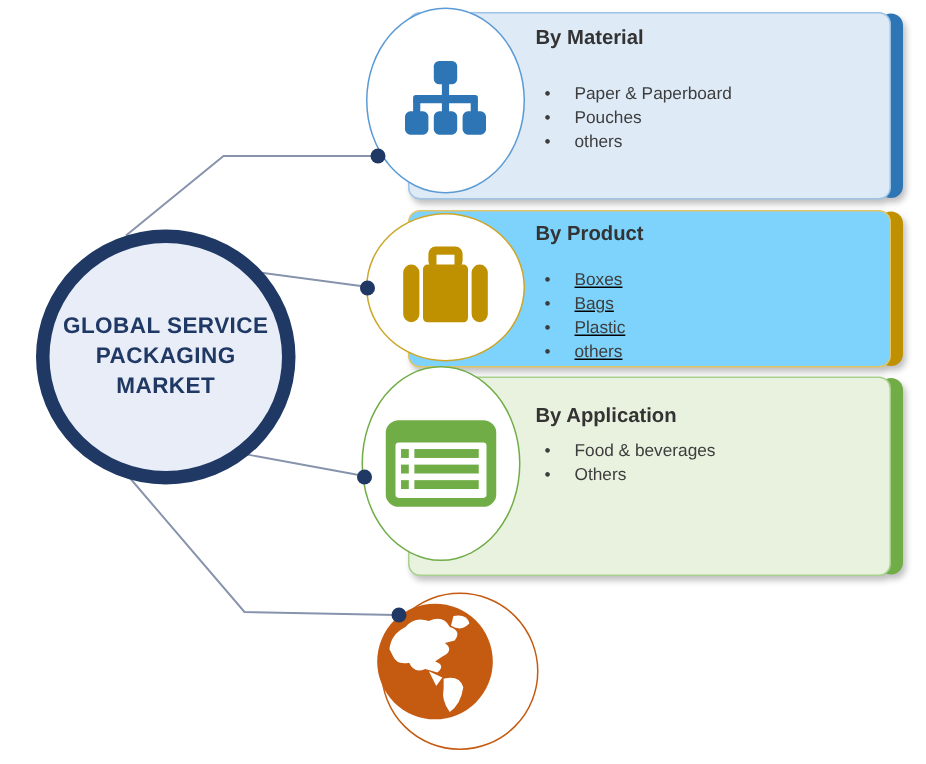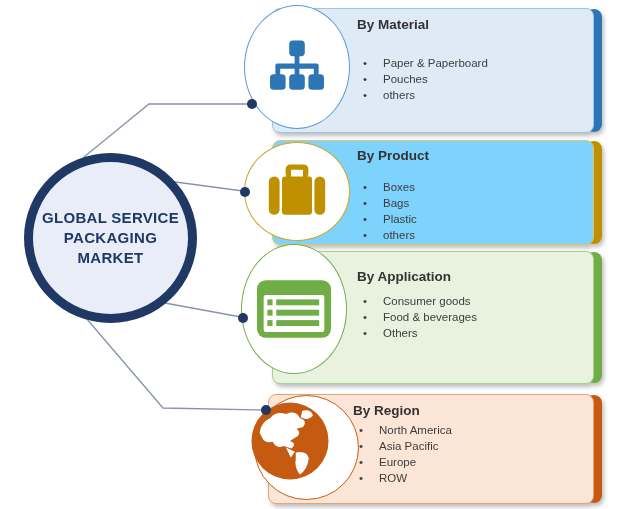--- a/index.html
+++ b/index.html
@@ -69,58 +69,43 @@
         </ul>
       </div>
     </div>
   </div>
 
   <div class="panel p2">
     <div class="band b2"></div>
     <div class="fill f2">
       <div class="content">
         <div class="ptitle" style="padding-top:7px;">By Product</div>
-        <ul class="plist" style="margin-top:17px;">
+        <ul class="plist" style="margin-top:17px;text-decoration:underline;">
           <li>Boxes</li>
           <li>Bags</li>
           <li>Plastic</li>
           <li>others</li>
         </ul>
       </div>
     </div>
   </div>
 
   <div class="panel p3">
     <div class="band b3"></div>
     <div class="fill f3">
       <div class="content">
         <div class="ptitle" style="padding-top:17px;">By Application</div>
         <ul class="plist" style="margin-top:10px;">
-          <li>Consumer goods</li>
           <li>Food &amp; beverages</li>
           <li>Others</li>
         </ul>
       </div>
     </div>
   </div>
 
-  <div class="panel p4">
-    <div class="band b4"></div>
-    <div class="fill f4">
-      <div class="content">
-        <div class="ptitle" style="padding-top:8px;">By Region</div>
-        <ul class="plist" style="margin-top:5px;line-height:14px;">
-          <li>North America</li>
-          <li>Asia Pacific</li>
-          <li>Europe</li>
-          <li>ROW</li>
-        </ul>
-      </div>
-    </div>
-  </div>
 
   <div class="icircle c1">
     <svg width="62" height="60" viewBox="0 0 100 100">
       <g fill="#2E75B6">
         <rect x="37" y="6" width="26" height="26" rx="6"></rect>
         <rect x="46" y="30" width="8" height="18"></rect>
         <rect x="14" y="44" width="72" height="9" rx="3"></rect>
         <rect x="14" y="50" width="8" height="14"></rect>
         <rect x="46" y="50" width="8" height="14"></rect>
         <rect x="78" y="50" width="8" height="14"></rect>

